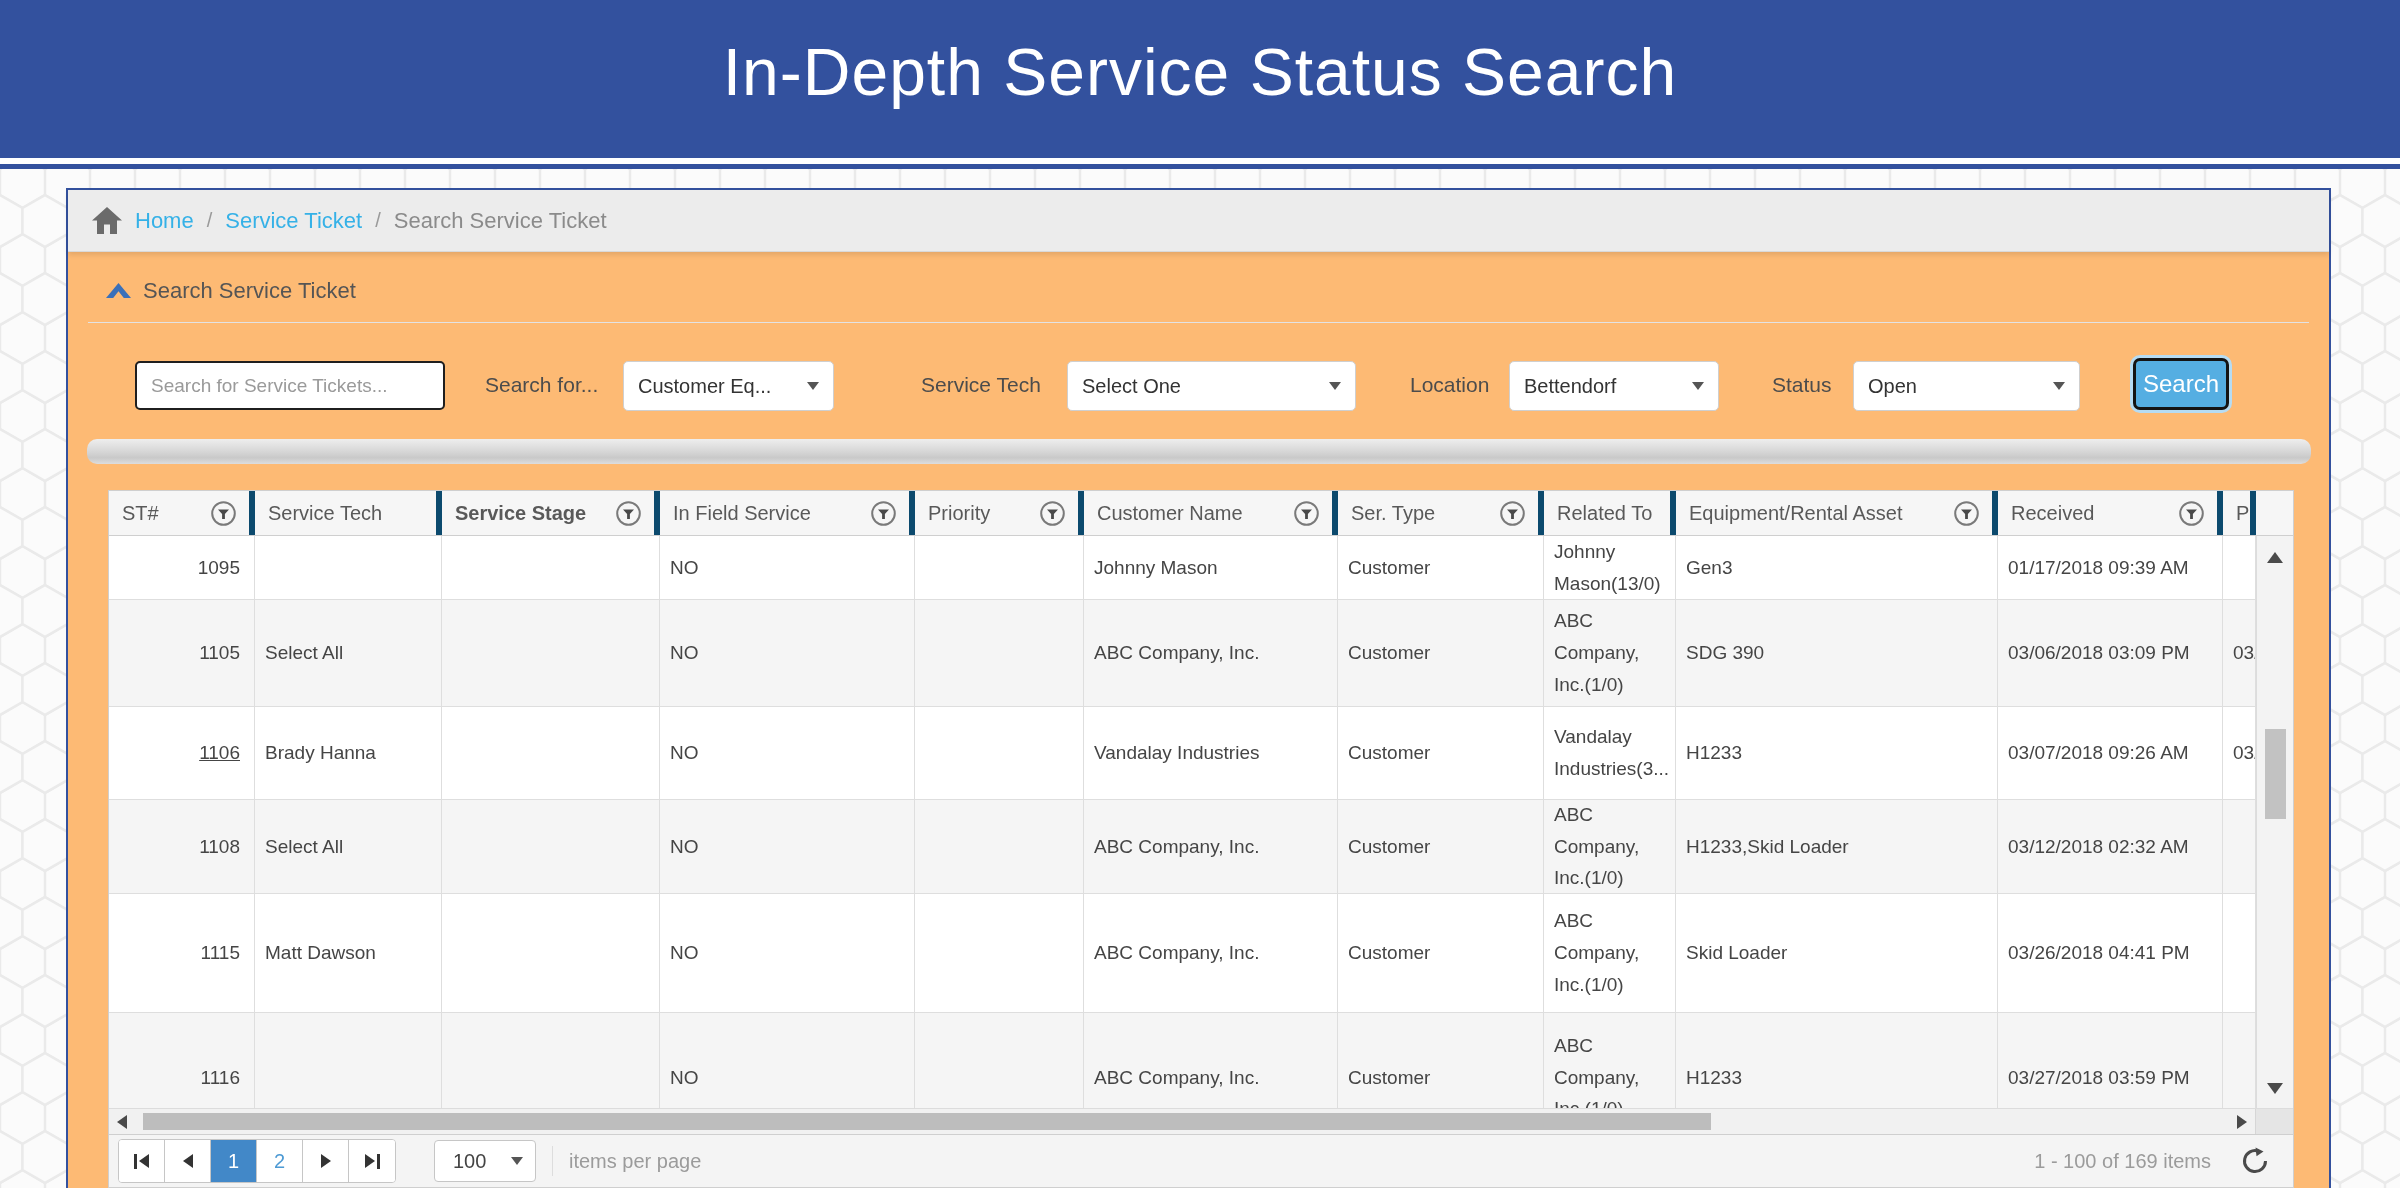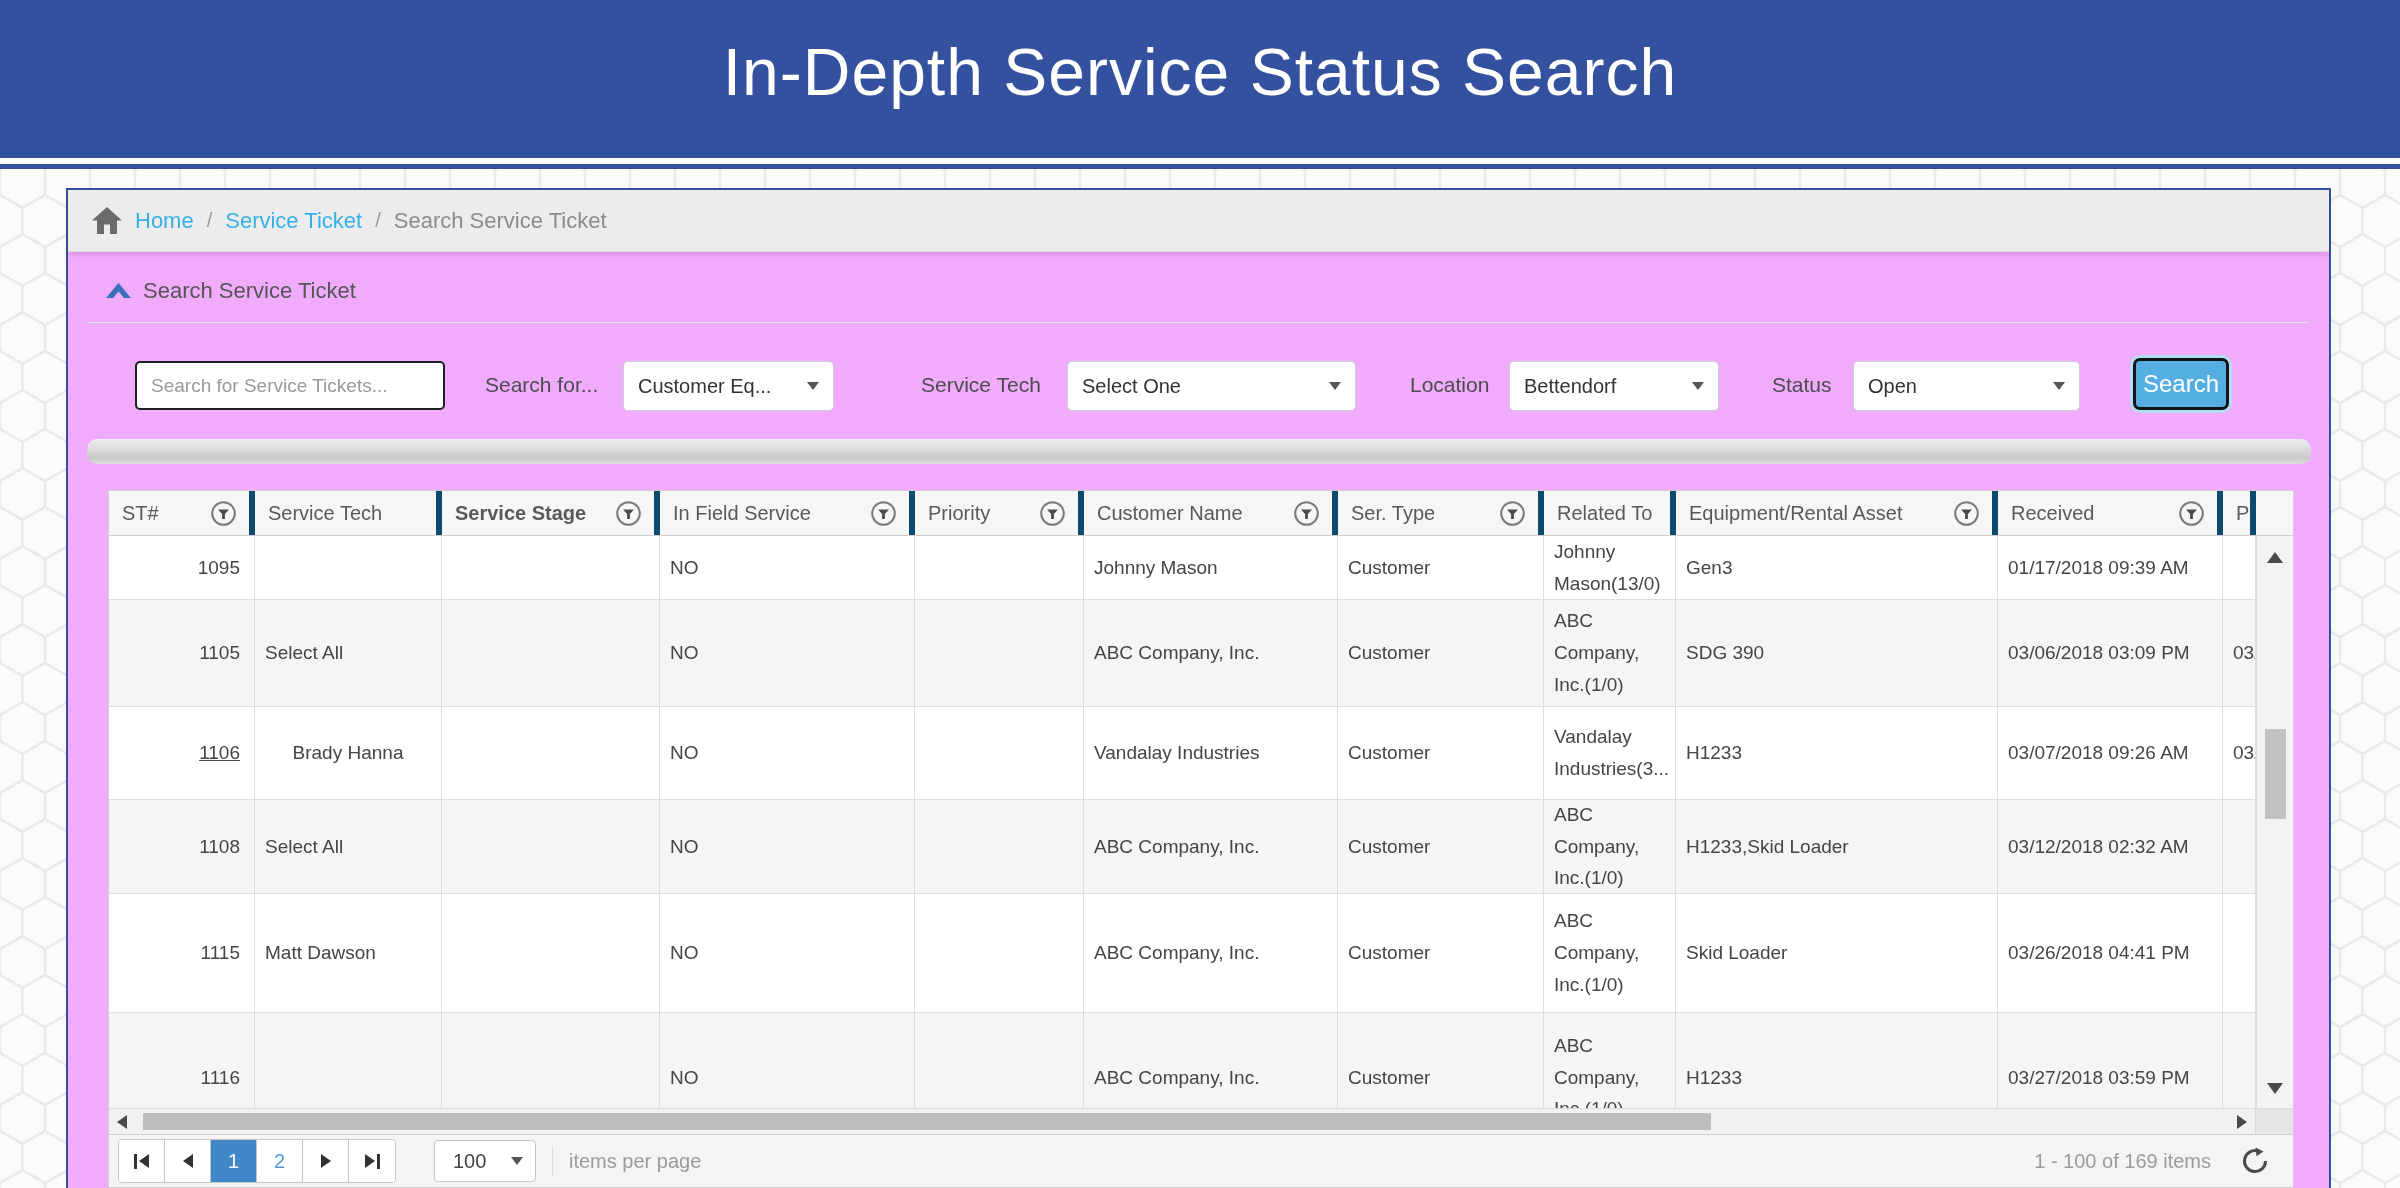--- a/index.html
+++ b/index.html
@@ -6,21 +6,21 @@
   html,body { width:2400px; height:1188px; overflow:hidden; font-family:"Liberation Sans",sans-serif; background:#f5f5f5; }
   .hexbg { position:absolute; left:0; top:0; z-index:0; }
 
   
   .banner { position:relative; z-index:2; height:158px; background:var(--banner-blue); display:flex; align-items:center; justify-content:center; }
   .banner h1 { color:#ffffff; font-size:66px; font-weight:500; letter-spacing:1px; padding-bottom:14px; }
   .banner-gap { position:relative; z-index:2; height:6px; background:#ffffff; }
   .banner-line { position:relative; z-index:2; height:5px; background:var(--banner-blue); }
 
   
-  .panel { position:absolute; z-index:3; left:66px; top:188px; width:2265px; height:1000px; background:#f0abfc; border:2px solid var(--banner-blue); border-bottom:none; }
+  .panel { position:absolute; z-index:3; left:66px; top:188px; width:2265px; height:1000px; background:#fdba74; border:2px solid var(--banner-blue); border-bottom:none; }
 
   .crumb-bar { position:absolute; left:0; top:0; width:100%; height:62px; background:#ececec; border-bottom:1px solid #d9d9d9; box-shadow:0 3px 5px rgba(0,0,0,.10); display:flex; align-items:center; padding-left:24px; gap:13px; }
   .crumb-bar a { font-size:22px; color:var(--link-blue); text-decoration:none; cursor:pointer; }
   .crumb-sep { color:#9a9a9a; font-size:20px; }
   .crumb-cur { color:#8b8b8b; font-size:22px; }
 
   .section-row { position:absolute; left:38px; top:88px; display:flex; align-items:center; gap:12px; }
   .section-row .stitle { font-size:22px; color:#555; }
   .divider { position:absolute; left:20px; right:20px; top:132px; height:1px; background:#e3e3e3; }
 
@@ -311,21 +311,21 @@
               <span>03/06/2018 03:09 PM</span>
             </div>
             <div class="gcell col-p" style="width: 33px;">
               <span>03/0</span>
             </div>
           </div>
           <div class="grow" style="height: 93px;">
             <div class="gcell col-st" style="width: 146px; text-decoration: underline;">
               <span>1106</span>
             </div>
-            <div class="gcell col-tech" style="width: 187px; justify-content: center;">
+            <div class="gcell col-tech" style="width: 187px;">
               <span>Brady Hanna</span>
             </div>
             <div class="gcell col-stage" style="width: 218px;">
               <span></span>
             </div>
             <div class="gcell col-infield" style="width: 255px;">
               <span>NO</span>
             </div>
             <div class="gcell col-priority" style="width: 169px;">
               <span></span>

